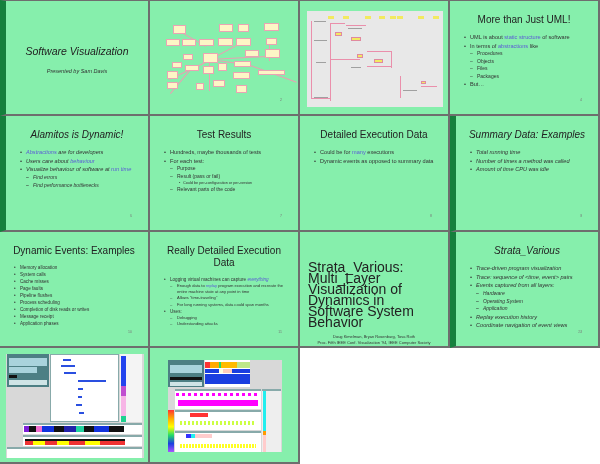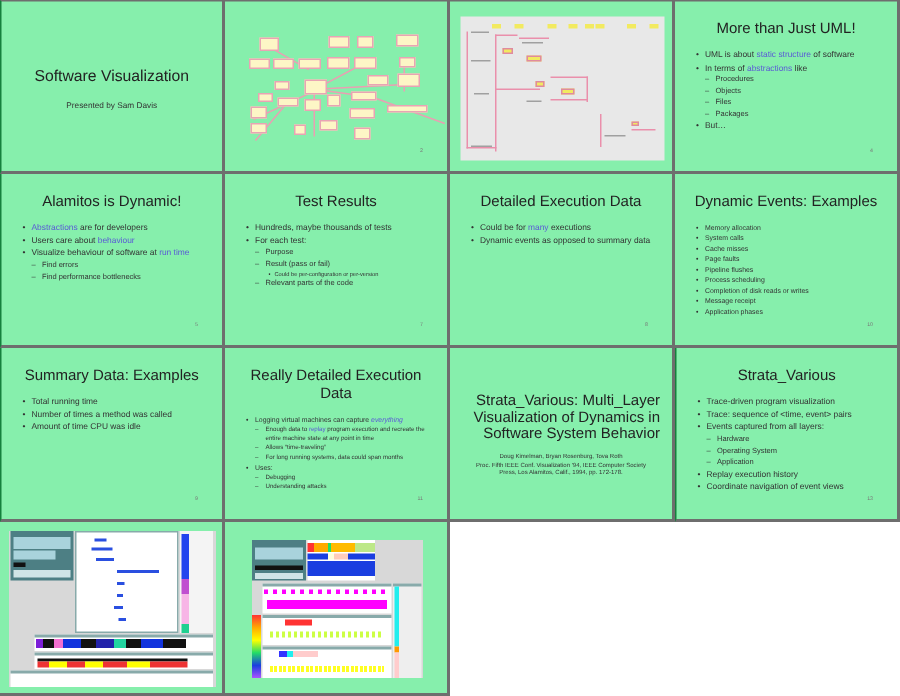--- a/index.html
+++ b/index.html
@@ -13,21 +13,21 @@
     grid-template-rows: 116px 116px 116px 116px;
     background: #ffffff;
   }
   .slide {
     position: relative;
     border-right: 2px solid #6e6e6e;
     border-bottom: 2px solid #6e6e6e;
     background: #86efac;
     overflow: hidden;
   }
-  .slide.c0 { border-left: 1px solid #15803d; }
+  .slide.c0 { border-left: 6px solid #15803d; font-style: italic; }
   .slide.r0 { border-top: 1px solid #6e6e6e; }
   .slide-title {
     text-align: center;
     font-size: 10px;
     color: #222;
     margin-top: 13px;
     line-height: 12px;
     padding: 0 6px;
   }
   .center-title {
@@ -50,21 +50,21 @@
   .bullets.small li.l1 { font-size: 4.6px; line-height: 7px; }
   .bullets.small li.l2 { font-size: 4.1px; line-height: 6.2px; }
   .hl { color: #5a5ad6; }
   .hl-i { color: #5a5ad6; font-style: italic; }
   .page-num {
     position: absolute; right: 16px; bottom: 12px;
     font-size: 3.5px; color: #777;
   }
   .title-slide .main { position:absolute; left:0; right:0; top:44px; text-align:center; font-size:10.5px; }
   .title-slide .sub { position:absolute; left:0; right:0; top:67px; text-align:center; font-size:5.5px; color:#333; }
-  .paper-title { text-align:right; font-size:10px; line-height:11px; margin-top:30px; padding:0 8px; color:#222;}
+  .paper-title { text-align:left; font-size:14px; line-height:11px; margin-top:30px; padding:0 8px; color:#222;}
   .paper-authors { text-align:center; font-size:4px; line-height:5px; margin-top:6px; padding:0 16px; color:#333; }
   .paper-ref { text-align:center; font-size:4px; line-height:5px; margin-top:1px; padding:0 16px; color:#333; }
   .img-area { position:absolute; }
   
   .uml-box { position:absolute; background:#fdf6c6; border:1px solid #e9a4b4; }
   .uml-line { position:absolute; background:#ea9fb3; height:1px; transform-origin: 0 0; }
   
   .seq-bg { position:absolute; left:7px; top:10px; width:136px; height:96px; background:#e8e8e8; }
   .seq-head { position:absolute; width:6px; height:3px; background:#f2ea60; }
   .seq-vline { position:absolute; width:1px; background:#ea8fab; }
@@ -204,44 +204,44 @@
 
   <div class="slide">
     <div class="slide-title">Detailed Execution Data</div>
     <ul class="bullets">
         <li class="l1"><span>Could be for </span><span class="hl">many</span><span> executions</span></li>
         <li class="l1"><span>Dynamic events as opposed to summary data</span></li>
       </ul>
     <div class="page-num">8</div>
   </div>
 
+  <div class="slide c0">
+    <div class="slide-title">Summary Data: Examples</div>
+    <ul class="bullets">
+        <li class="l1"><span>Total running time</span></li>
+        <li class="l1"><span>Number of times a method was called</span></li>
+        <li class="l1"><span>Amount of time CPU was idle</span></li>
+      </ul>
+    <div class="page-num">9</div>
+  </div>
+
   <div class="slide">
     <div class="slide-title">Dynamic Events: Examples</div>
     <ul class="bullets small">
         <li class="l1"><span>Memory allocation</span></li>
         <li class="l1"><span>System calls</span></li>
         <li class="l1"><span>Cache misses</span></li>
         <li class="l1"><span>Page faults</span></li>
         <li class="l1"><span>Pipeline flushes</span></li>
         <li class="l1"><span>Process scheduling</span></li>
         <li class="l1"><span>Completion of disk reads or writes</span></li>
         <li class="l1"><span>Message receipt</span></li>
         <li class="l1"><span>Application phases</span></li>
       </ul>
     <div class="page-num">10</div>
-  </div>
-
-  <div class="slide c0">
-    <div class="slide-title">Summary Data: Examples</div>
-    <ul class="bullets">
-        <li class="l1"><span>Total running time</span></li>
-        <li class="l1"><span>Number of times a method was called</span></li>
-        <li class="l1"><span>Amount of time CPU was idle</span></li>
-      </ul>
-    <div class="page-num">9</div>
   </div>
 
   <div class="slide">
     <div class="slide-title">Really Detailed Execution Data</div>
     <ul class="bullets small">
         <li class="l1"><span>Logging virtual machines can capture </span><span class="hl-i">everything</span></li>
         <li class="l2"><span>Enough data to </span><span class="hl">replay</span><span> program execution and recreate the entire machine state at any point in time</span></li>
         <li class="l2"><span>Allows “time-traveling”</span></li>
         <li class="l2"><span>For long running systems, data could span months</span></li>
         <li class="l1"><span>Uses:</span></li>

